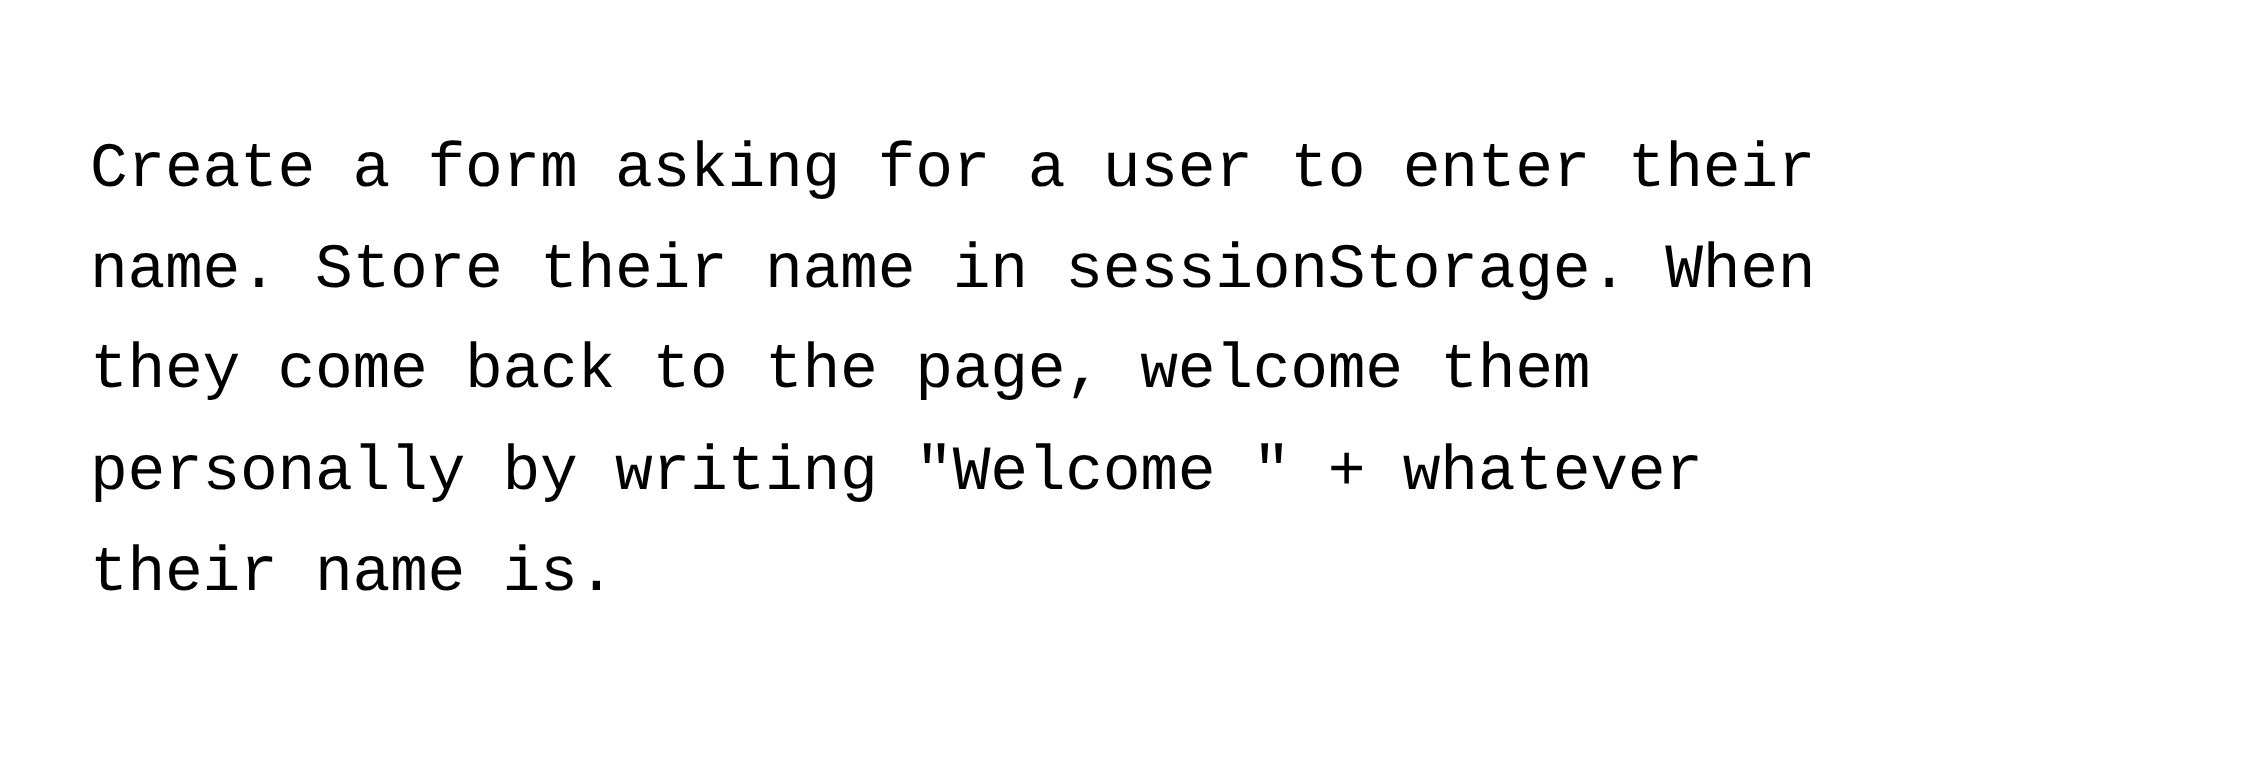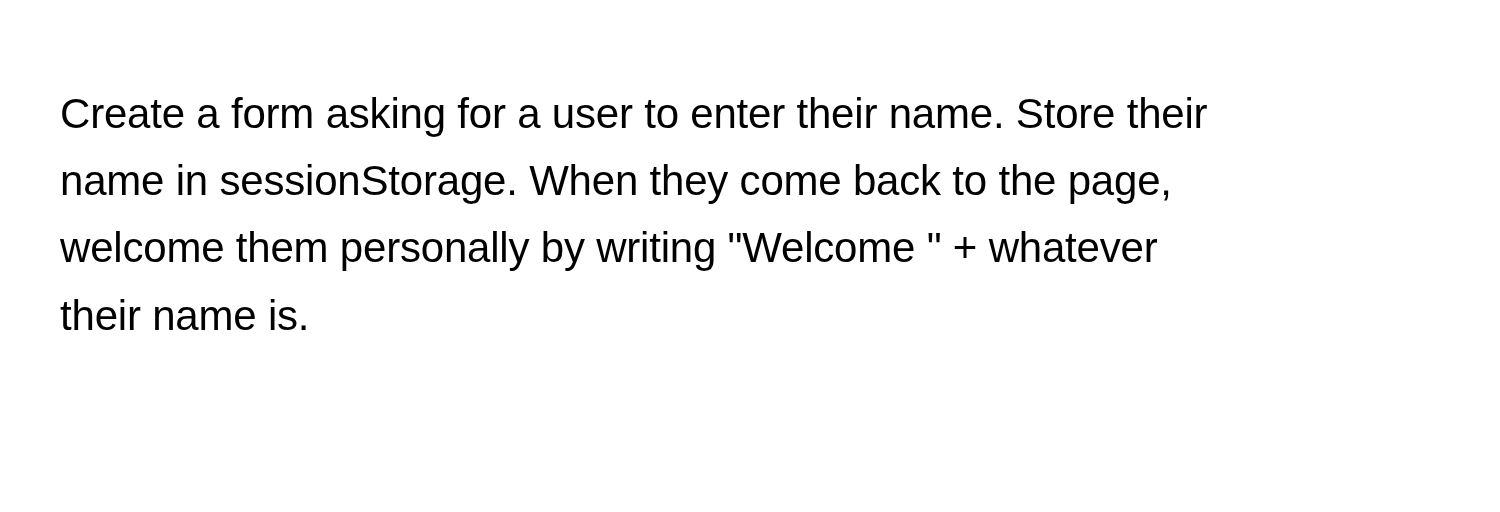--- a/index.html
+++ b/index.html
@@ -8,20 +8,21 @@
       box-sizing: border-box;
     }
     html, body {
       width: 1500px;
       height: 512px;
       background: #ffffff;
       font-family: -apple-system, BlinkMacSystemFont, "Segoe UI", Helvetica, Arial, sans-serif;
     }
     .content {
       padding: 80px 60px 60px 60px;
+      font-family: Liberation Mono, monospace;
     }
     .paragraph {
       font-size: 42px;
       line-height: 1.6;
       color: #000000;
       font-weight: 400;
       letter-spacing: -0.2px;
       max-width: 1180px;
     }
   </style>

